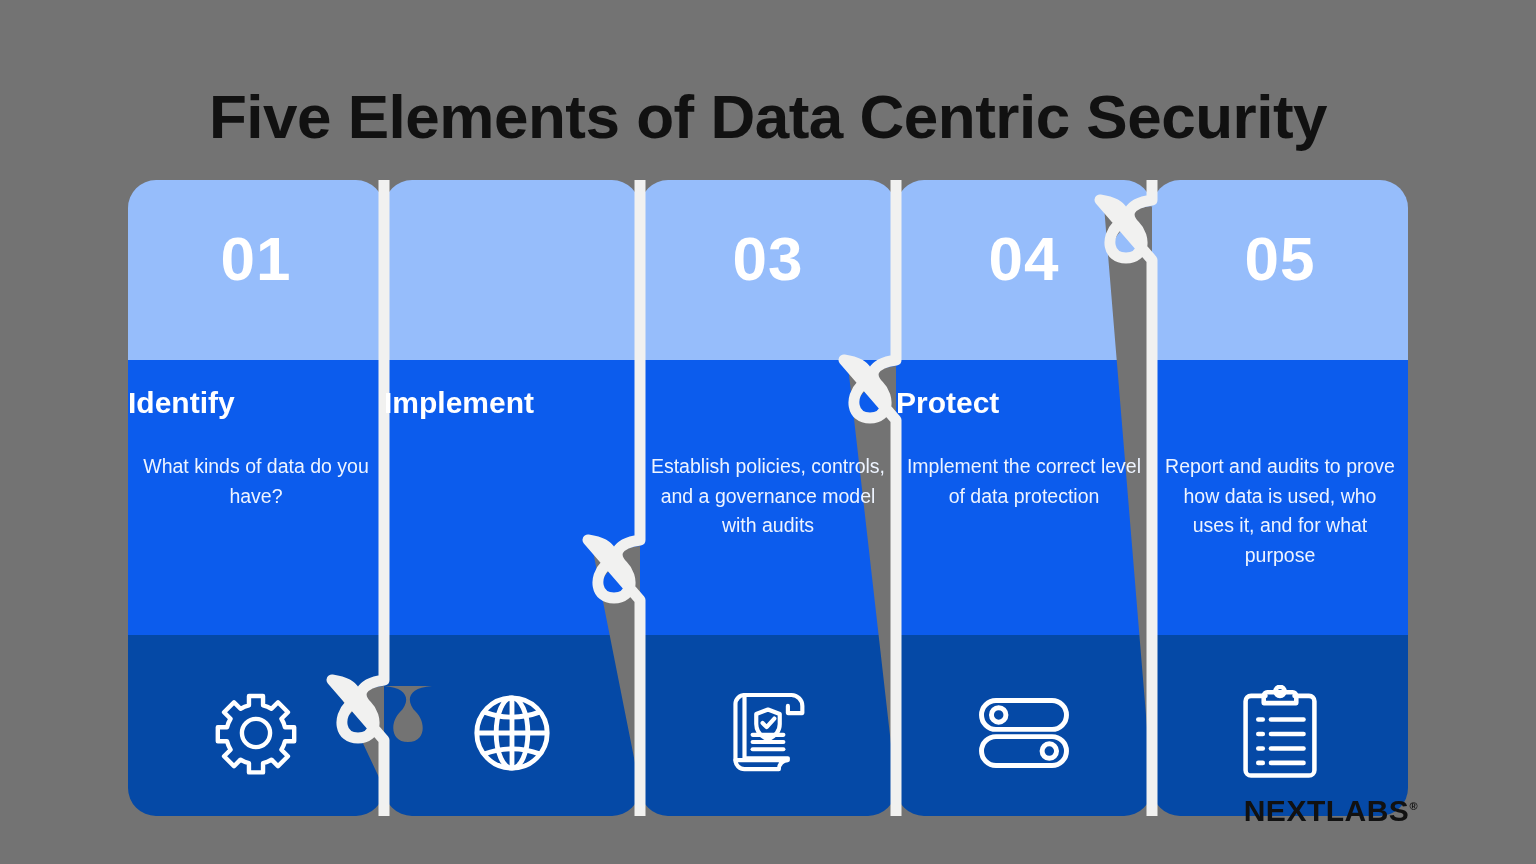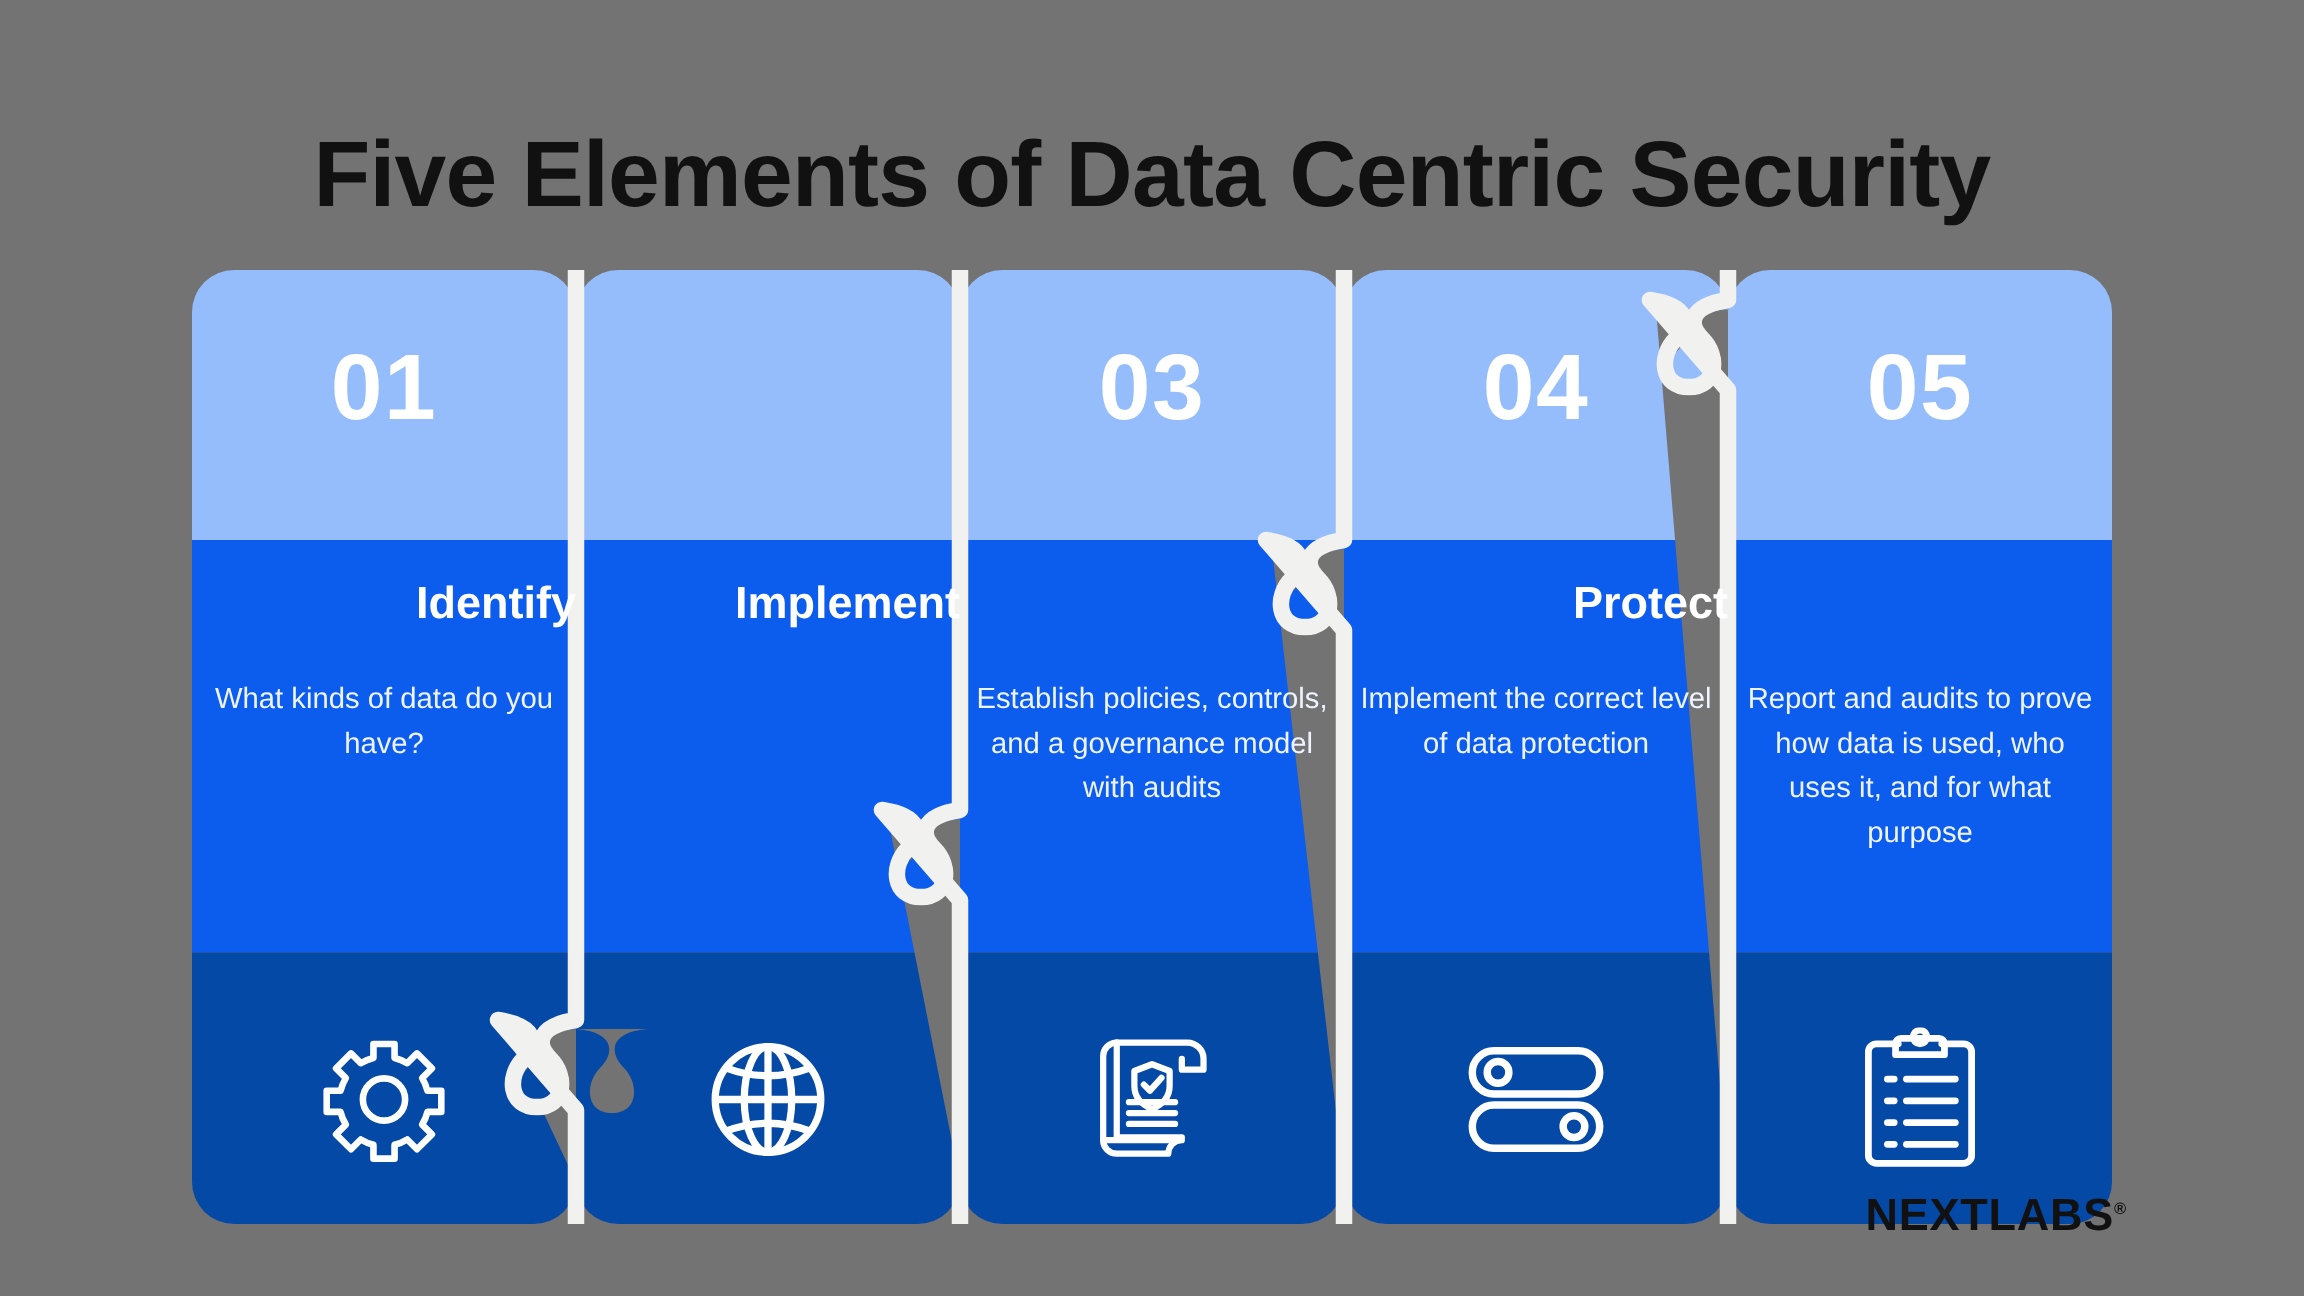--- a/index.html
+++ b/index.html
@@ -74,21 +74,21 @@
     font-weight: 700;
     color: #ffffff;
     letter-spacing: 1px;
     line-height: 1;
   }
   .card-title {
     position: absolute;
     left: 0;
     top: 206px;
     width: 100%;
-    text-align: right;
+    text-align: left;
     font-size: 30px;
     font-weight: 700;
     color: #ffffff;
     line-height: 1.1;
   }
   .card-desc {
     position: absolute;
     left: 10px;
     top: 272px;
     width: 236px;

